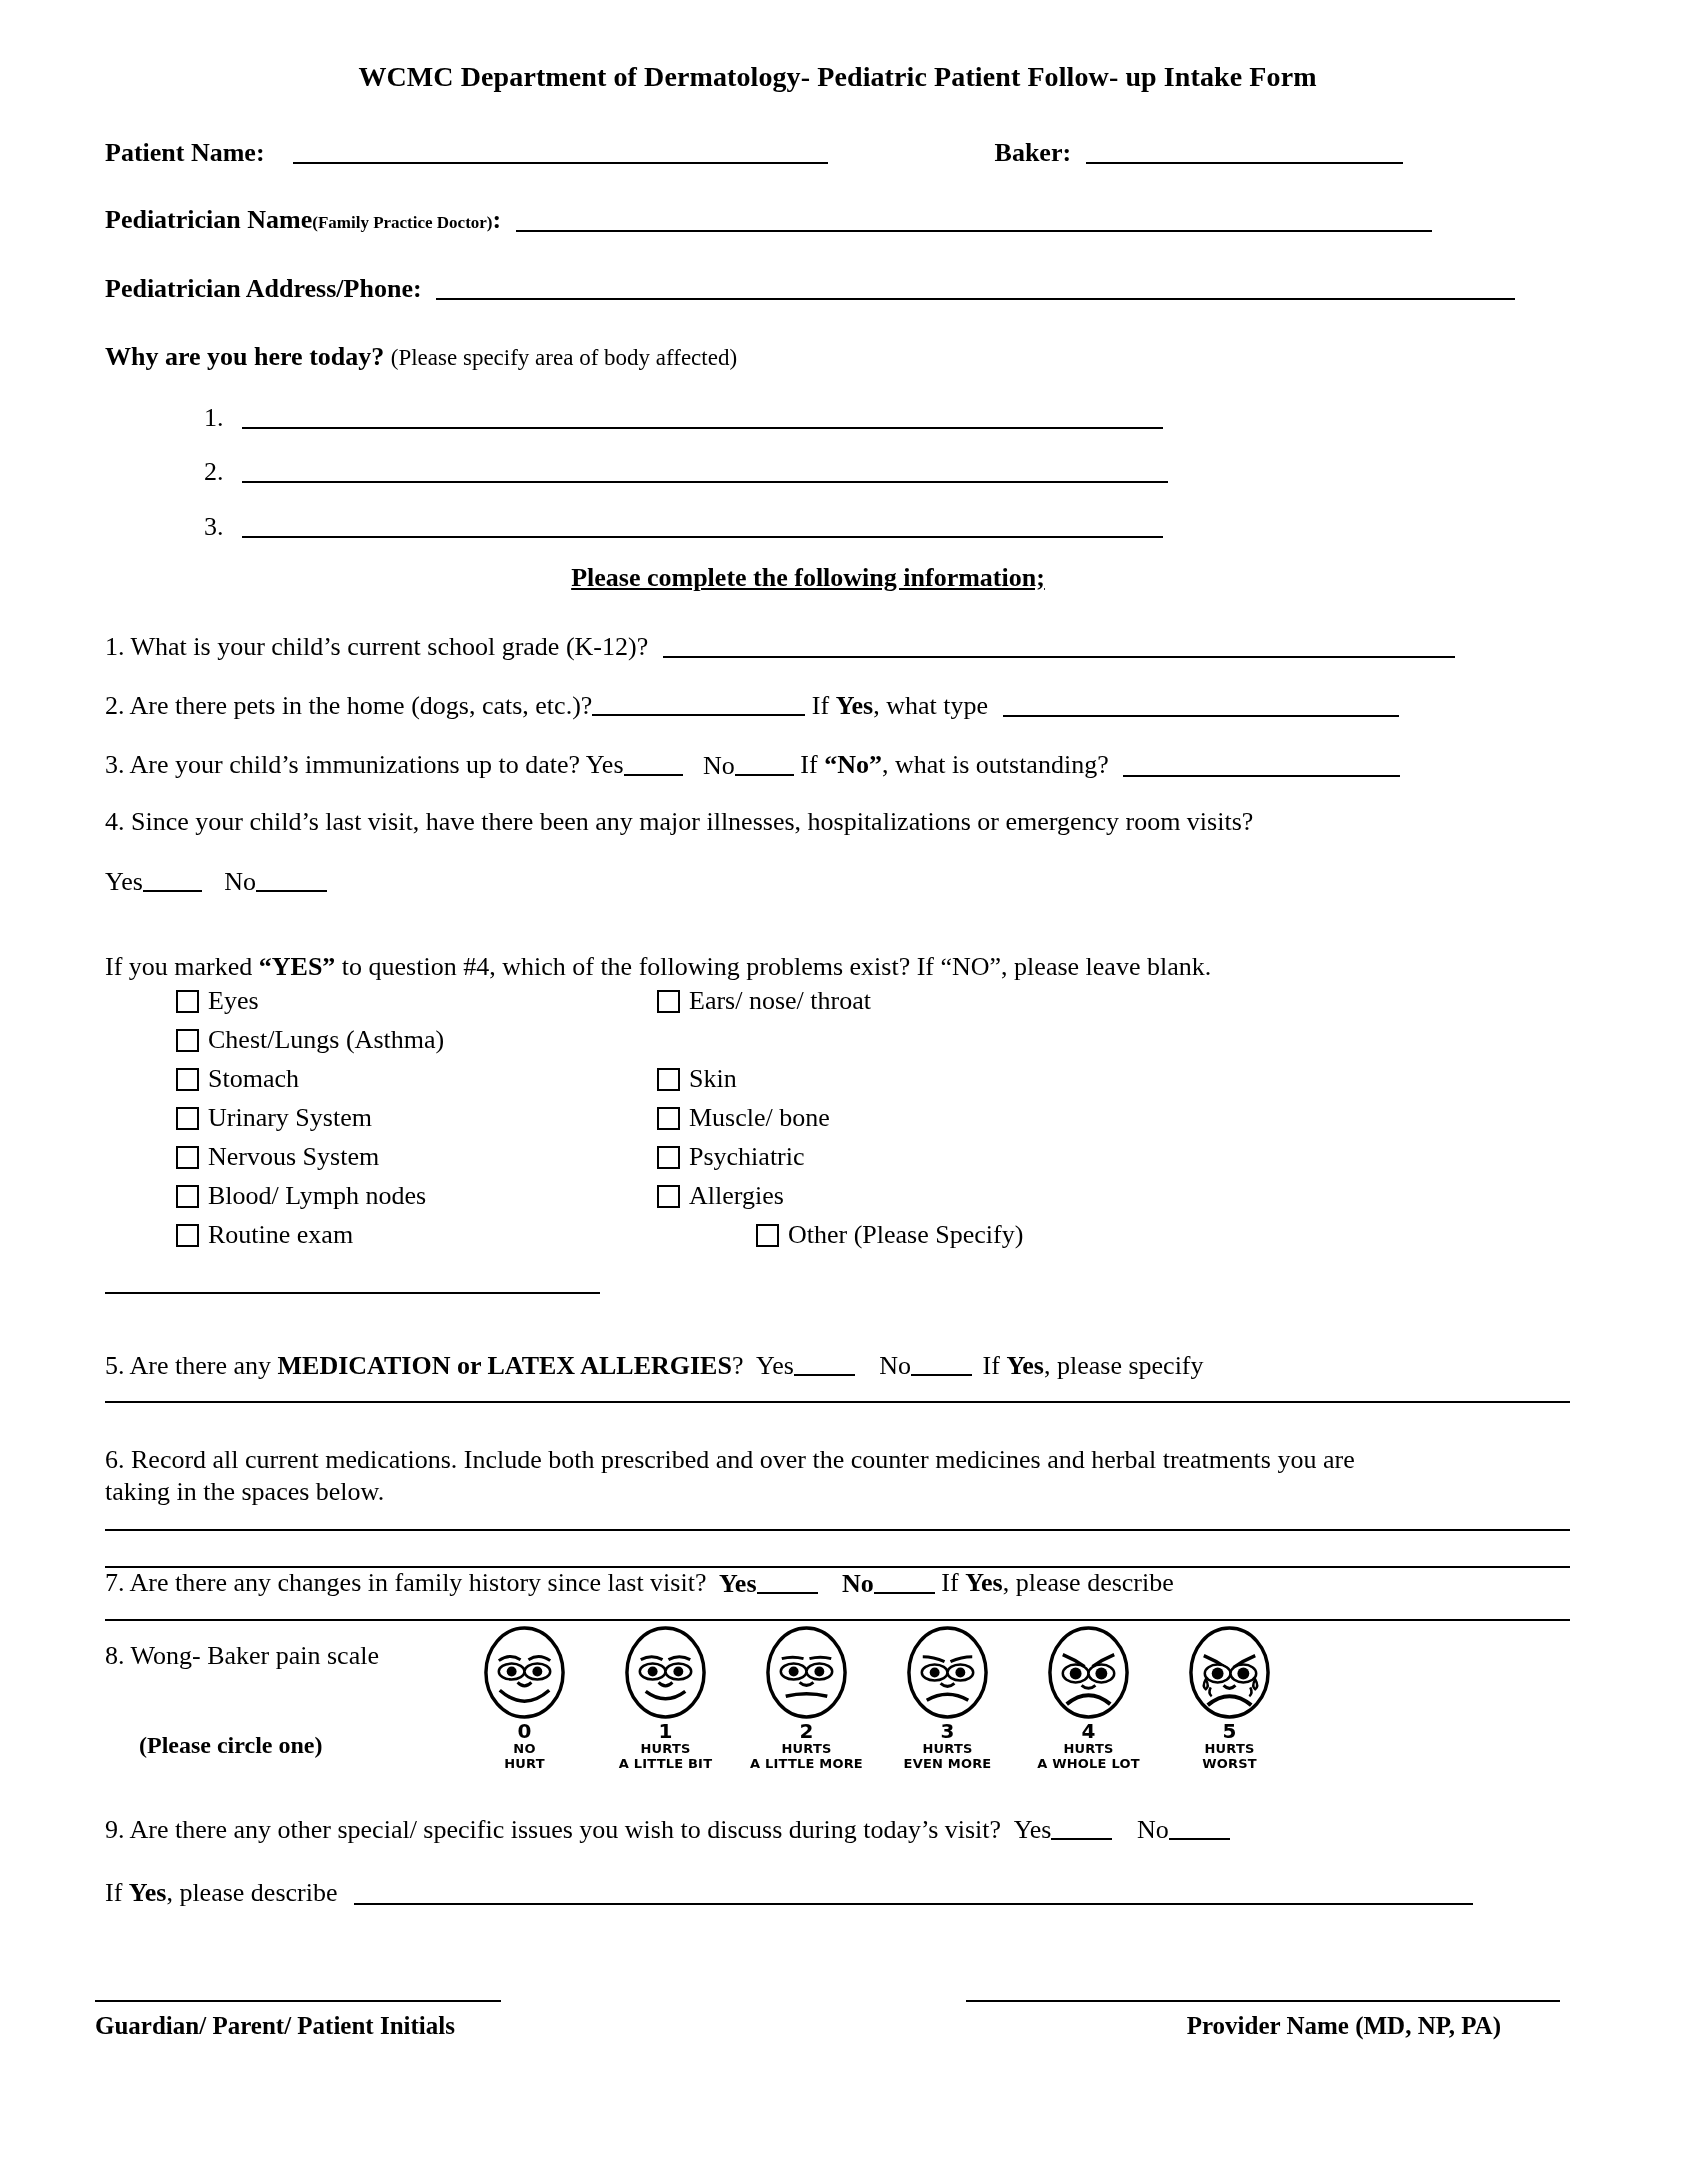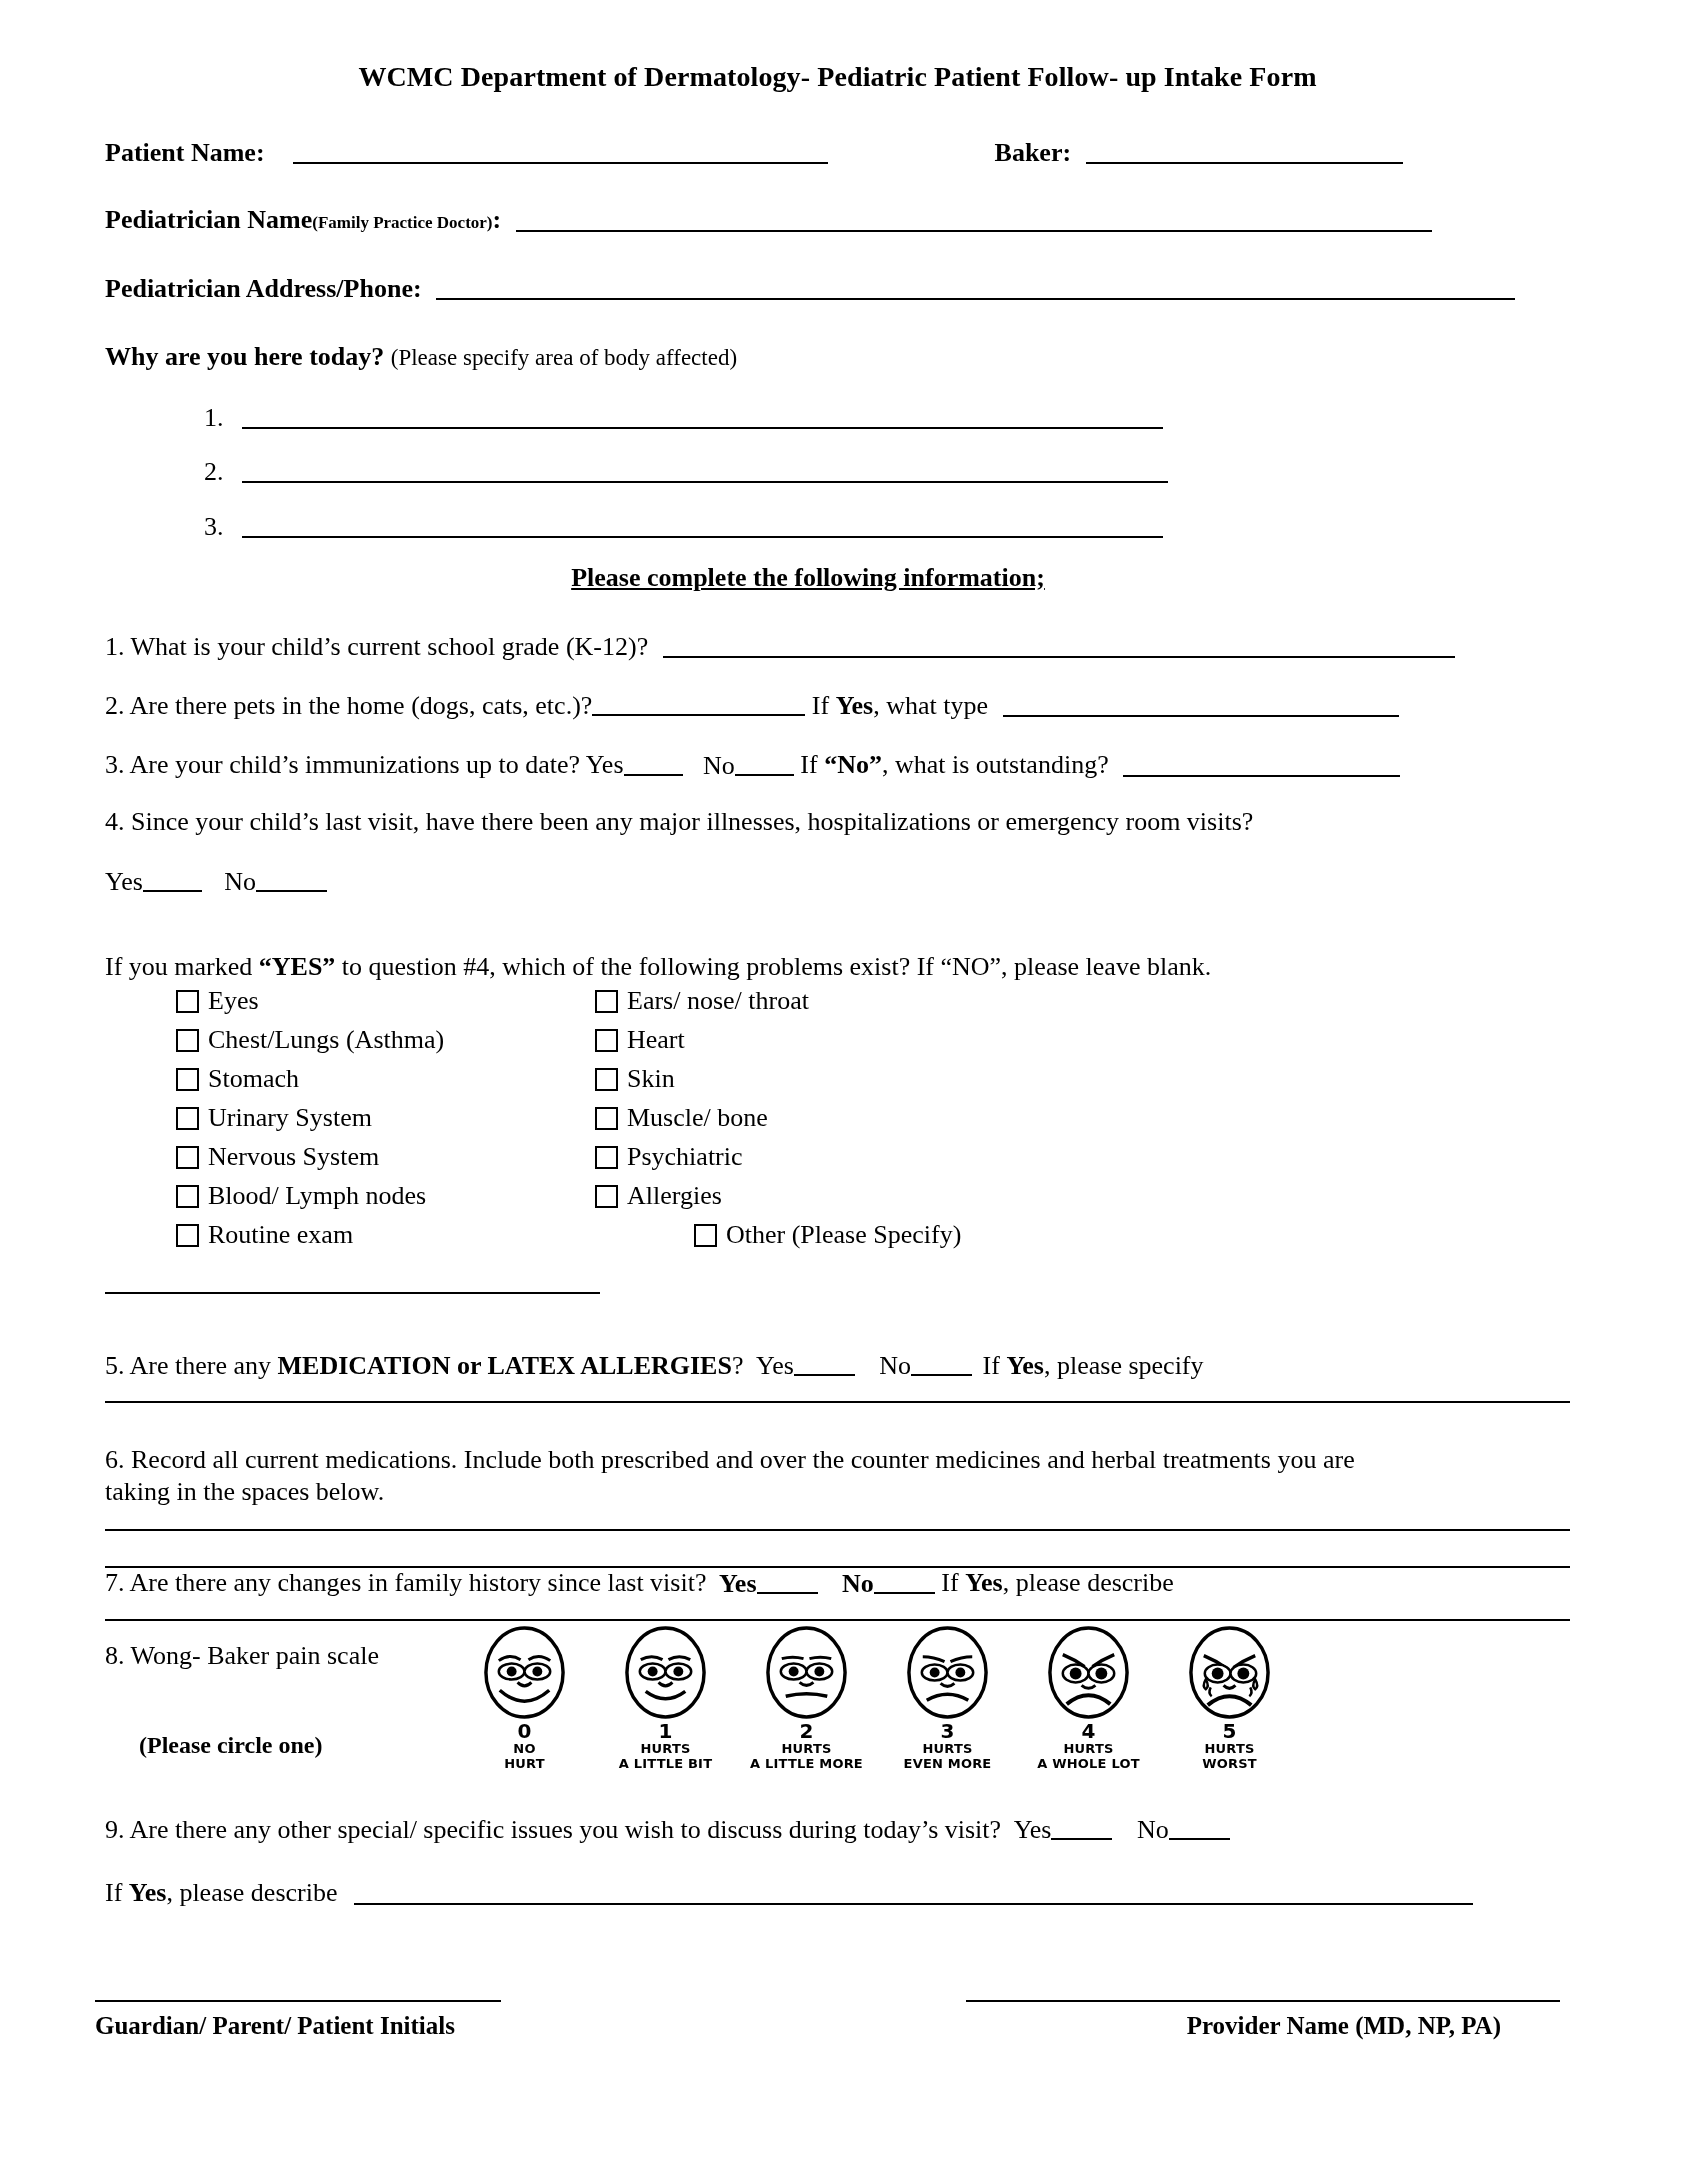--- a/index.html
+++ b/index.html
@@ -88,21 +88,21 @@
   .cb-grid {
     margin-top: 6px;
     margin-left: 71px;
     position: relative;
   }
   .cb-row {
     display: flex;
     align-items: flex-start;
     height: 39px;
   }
-  .cb-col-left { width: 419px; }
+  .cb-col-left { width: 481px; }
   .cb-col-right { width: 554px; }
   .cb-cell {
     display: flex;
     align-items: center;
     font-size: 26px;
     white-space: nowrap;
   }
   .cb-box {
     display: inline-block;
     width: 19px;
@@ -281,26 +281,20 @@
               <span class="cb-box"></span>
               <span>Ears/ nose/ throat</span>
             </label>
           </div>
       </div>
       <div class="cb-row">
         <div class="cb-col-left">
             <label class="cb-cell">
               <span class="cb-box"></span>
               <span>Chest/Lungs (Asthma)</span>
-            </label>
-          </div>
-        <div class="cb-col-right">
-            <label class="cb-cell">
-              <span class="cb-box"></span>
-              <span>Heart</span>
             </label>
           </div>
       </div>
       <div class="cb-row">
         <div class="cb-col-left">
             <label class="cb-cell">
               <span class="cb-box"></span>
               <span>Stomach</span>
             </label>
           </div>

